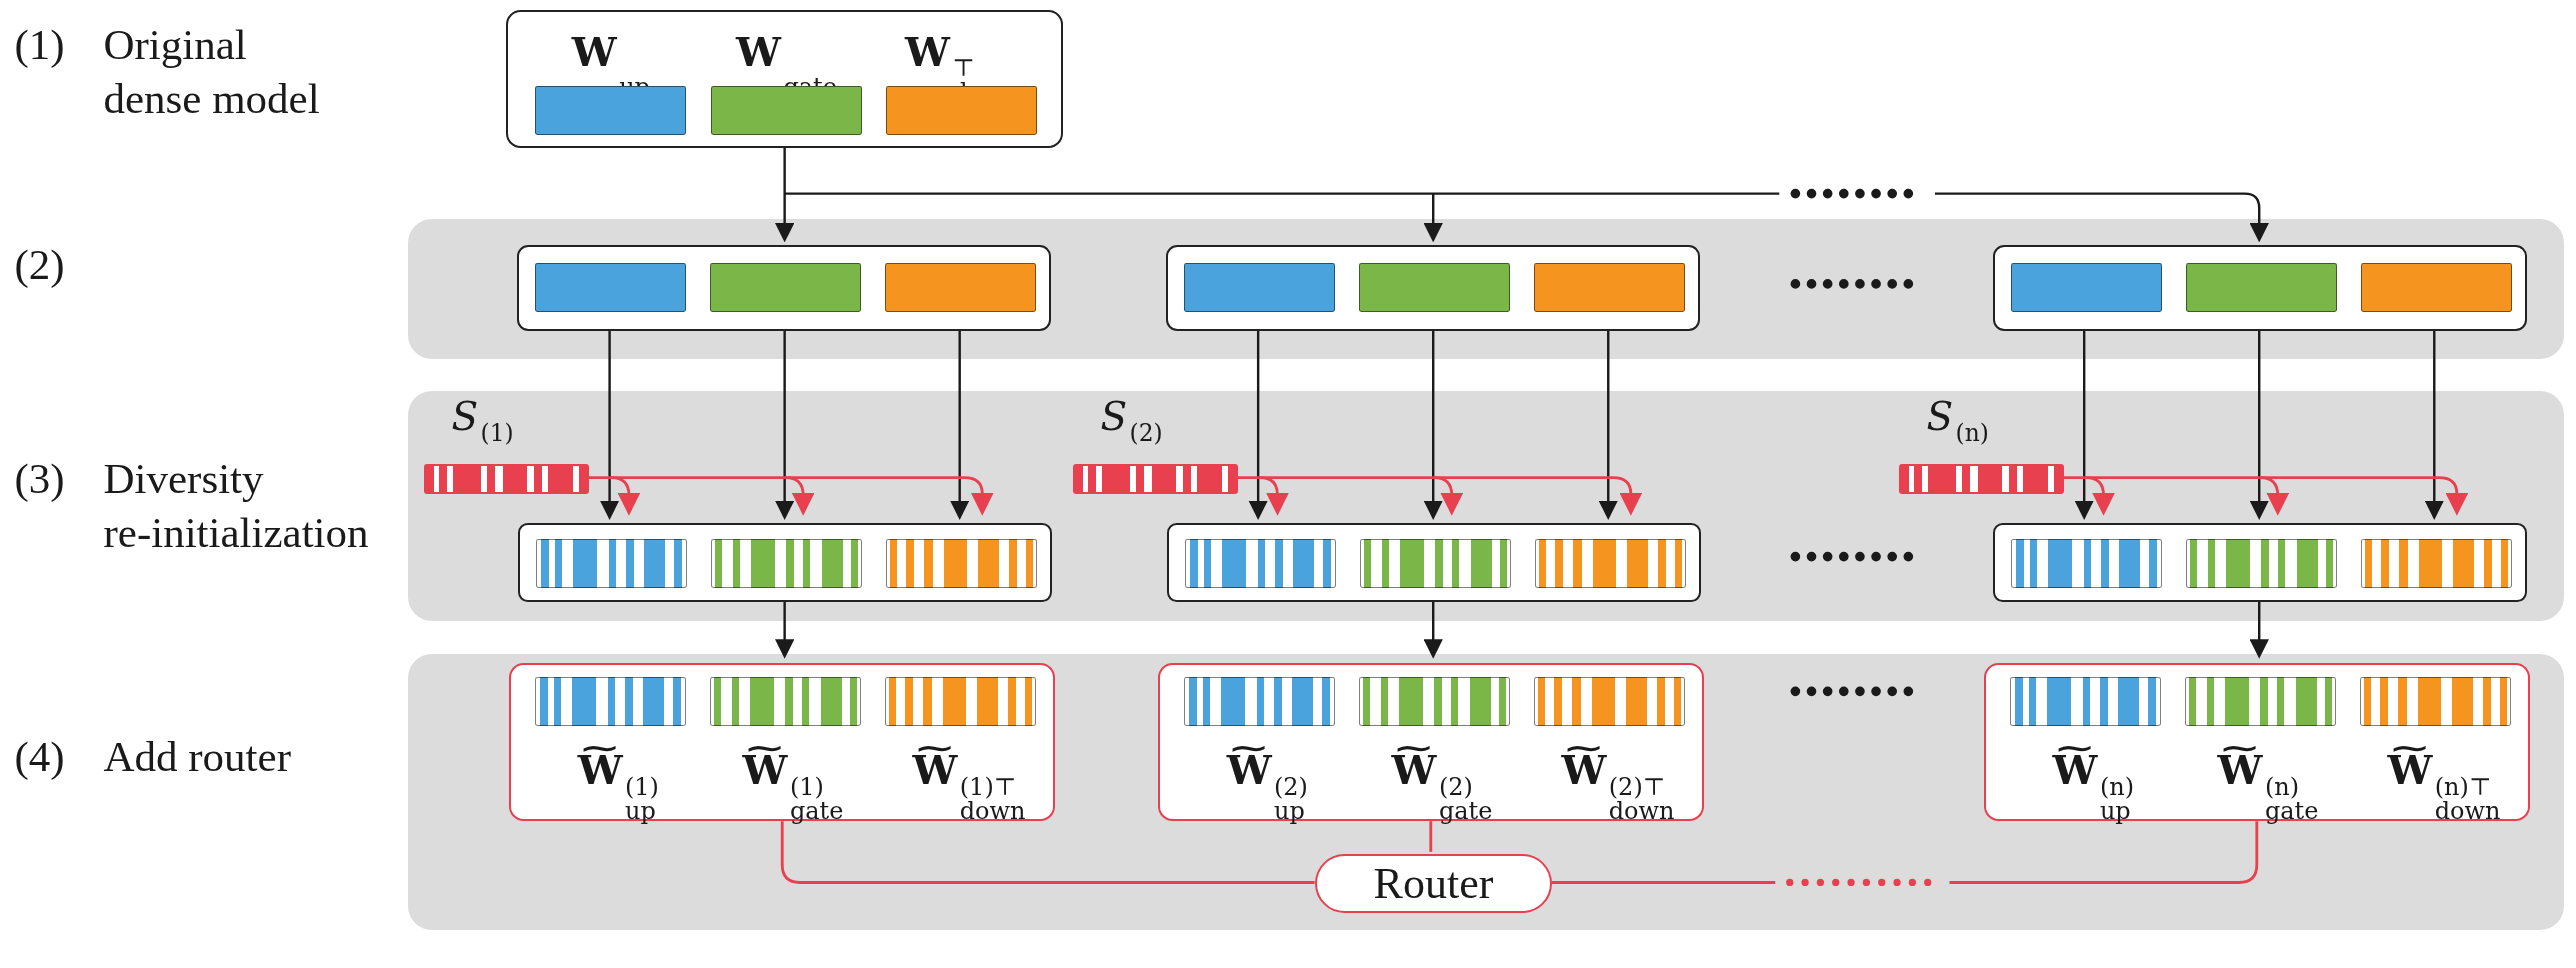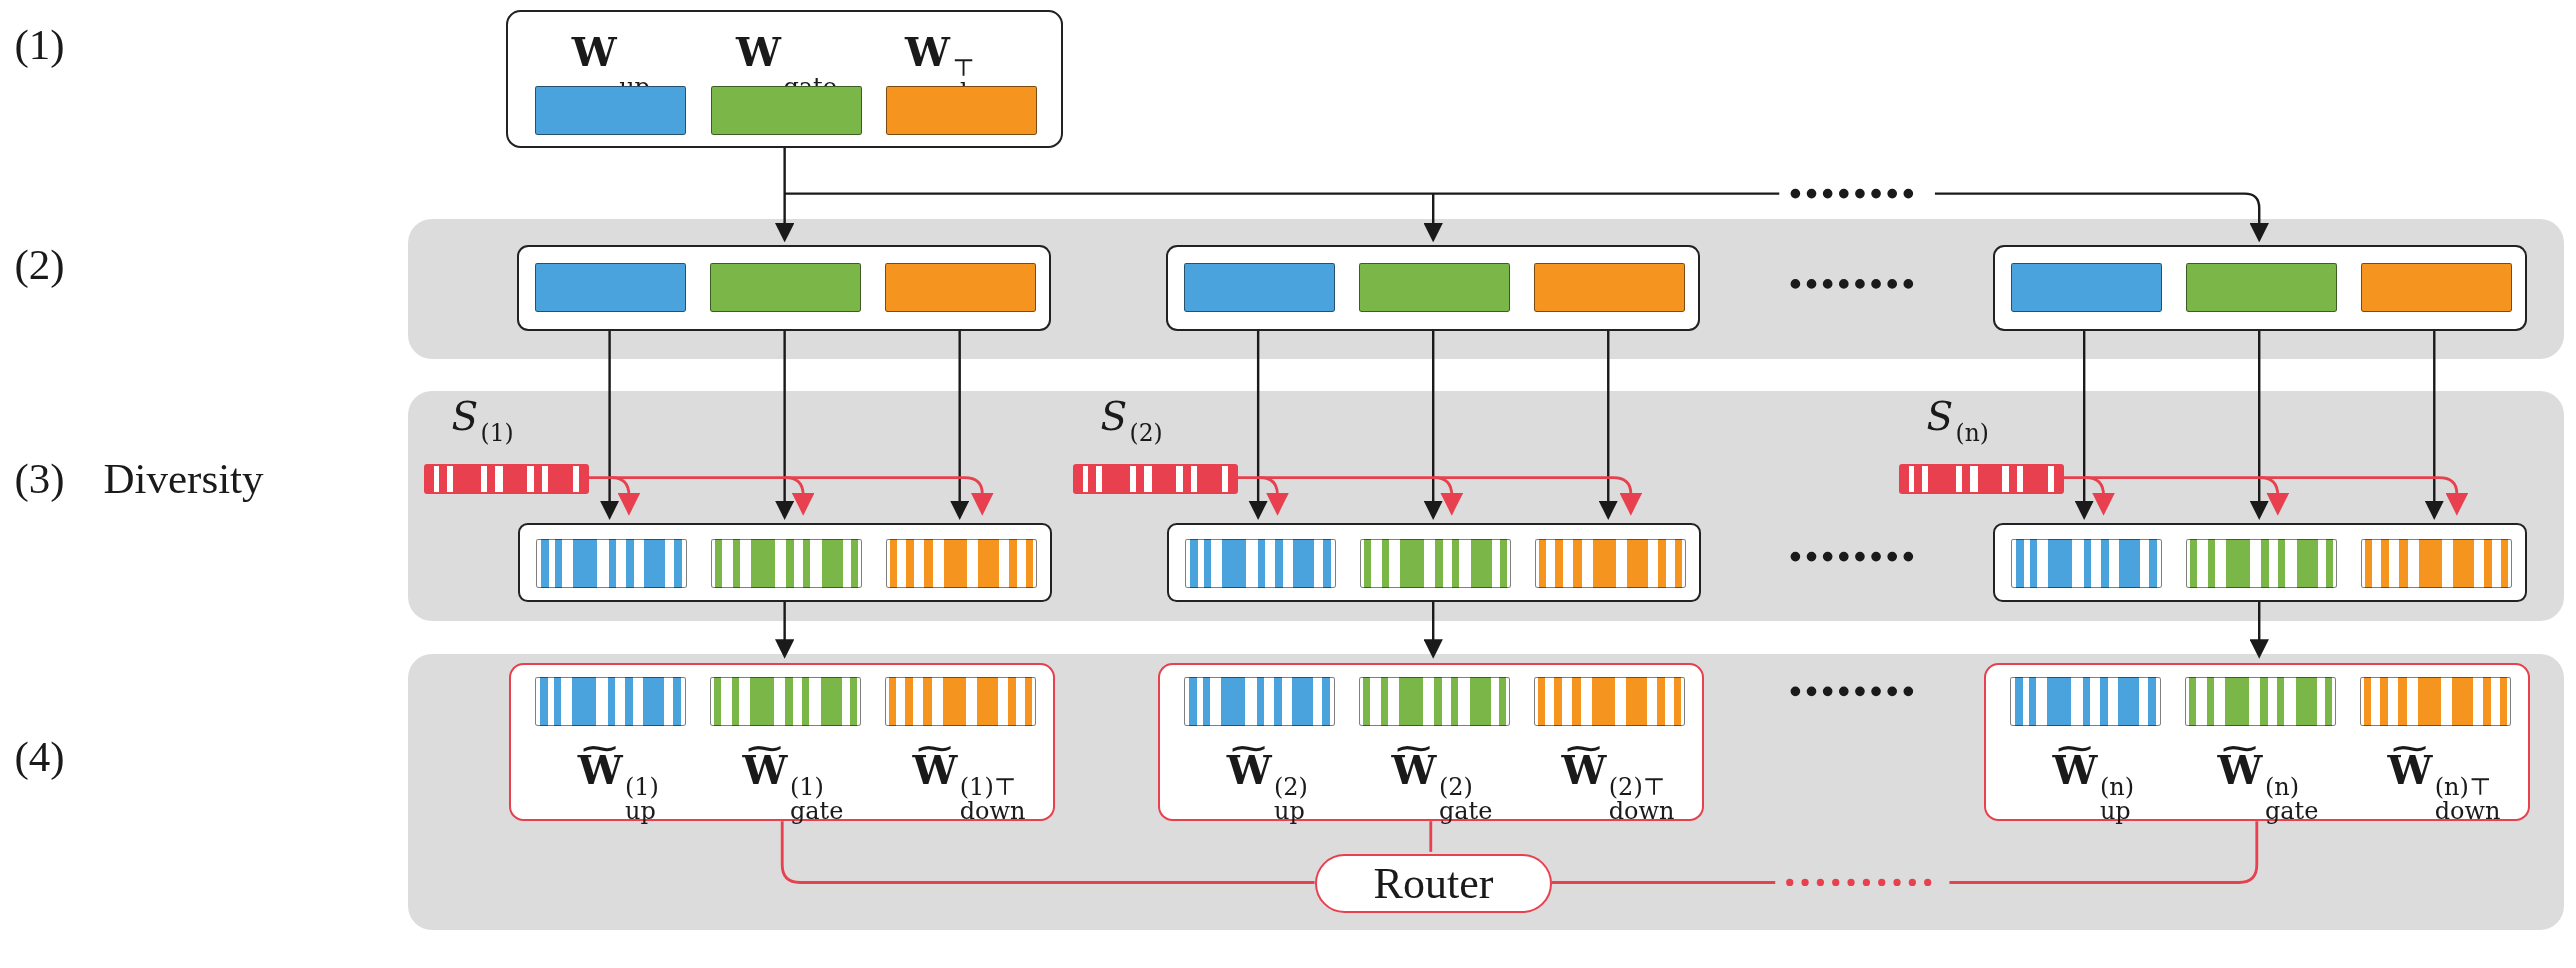--- a/index.html
+++ b/index.html
@@ -130,30 +130,32 @@
       <path d="M969 1018 V1072 Q969 1094 991 1094 H1629"></path>
       <path d="M1773 1018 V1056"></path>
       <path d="M2797 1018 V1072 Q2797 1094 2775 1094 H2416"></path>
       <path d="M1923 1094 H2200"></path>
     </g>
     <path class="dots-red" d="M2218 1094 H2396"></path>
   </svg>
 
   <div class="row-label" style="top:18px;">
     <span class="rnum">(1)</span>
+    <span><span>Original</span><br><span>dense model</span></span>
   </div>
   <div class="row-label" style="top:238px;">
     <span class="rnum">(2)</span>
   </div>
   <div class="row-label" style="top:452px;">
     <span class="rnum">(3)</span>
-    <span><span>Diversity</span><br></span>
+    <span><span>Diversity</span><br><span>re-initialization</span></span>
   </div>
   <div class="row-label" style="top:730px;">
     <span class="rnum">(4)</span>
+    <span><span>Add router</span></span>
   </div>
 
   <div class="dense-box">
     <div class="mat-label math" style="left:27.4px; top:16px;"><span class="mbase mbold">W</span><span class="mstack">
           <span class="msup"></span>
           <span class="msub">up</span>
         </span></div>
     <div class="mat-label math" style="left:203px; top:16px;"><span class="mbase mbold">W</span><span class="mstack">
           <span class="msup"></span>
           <span class="msub">gate</span>

